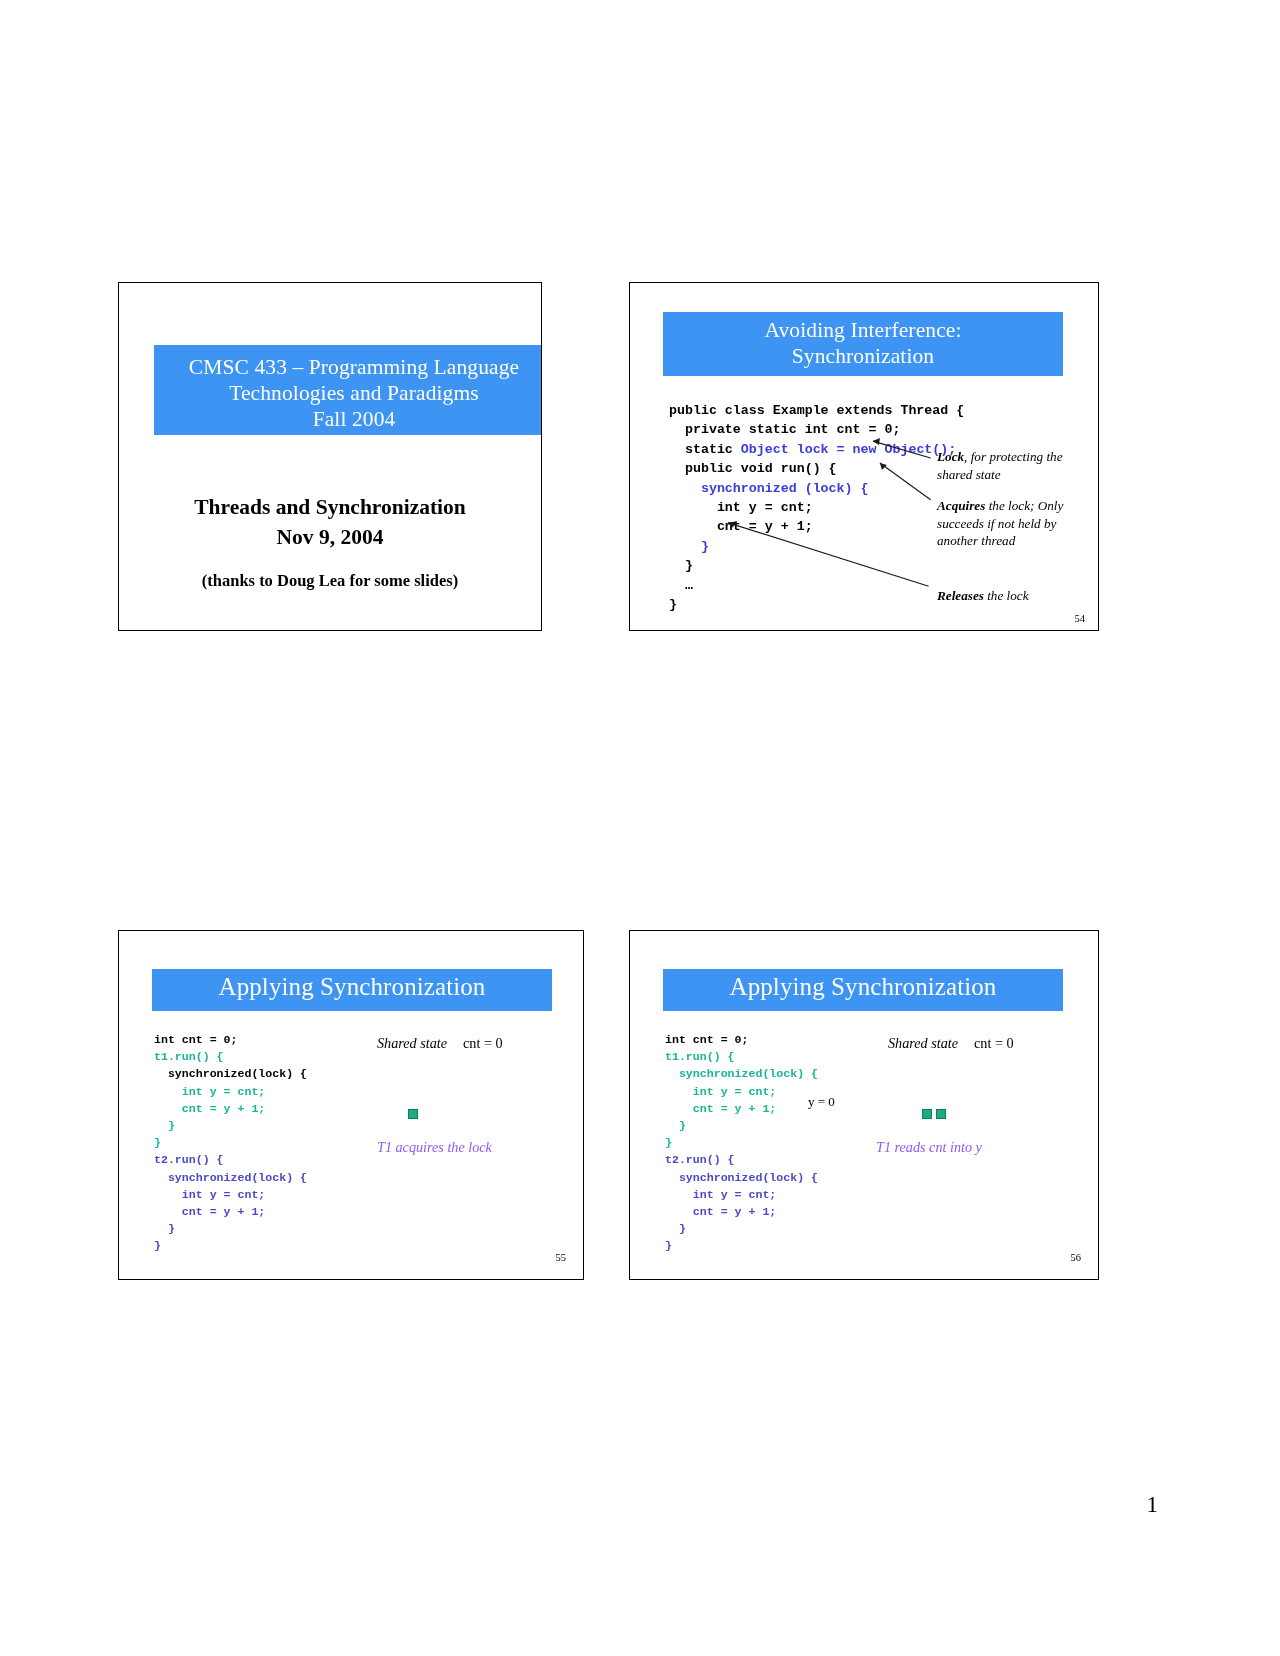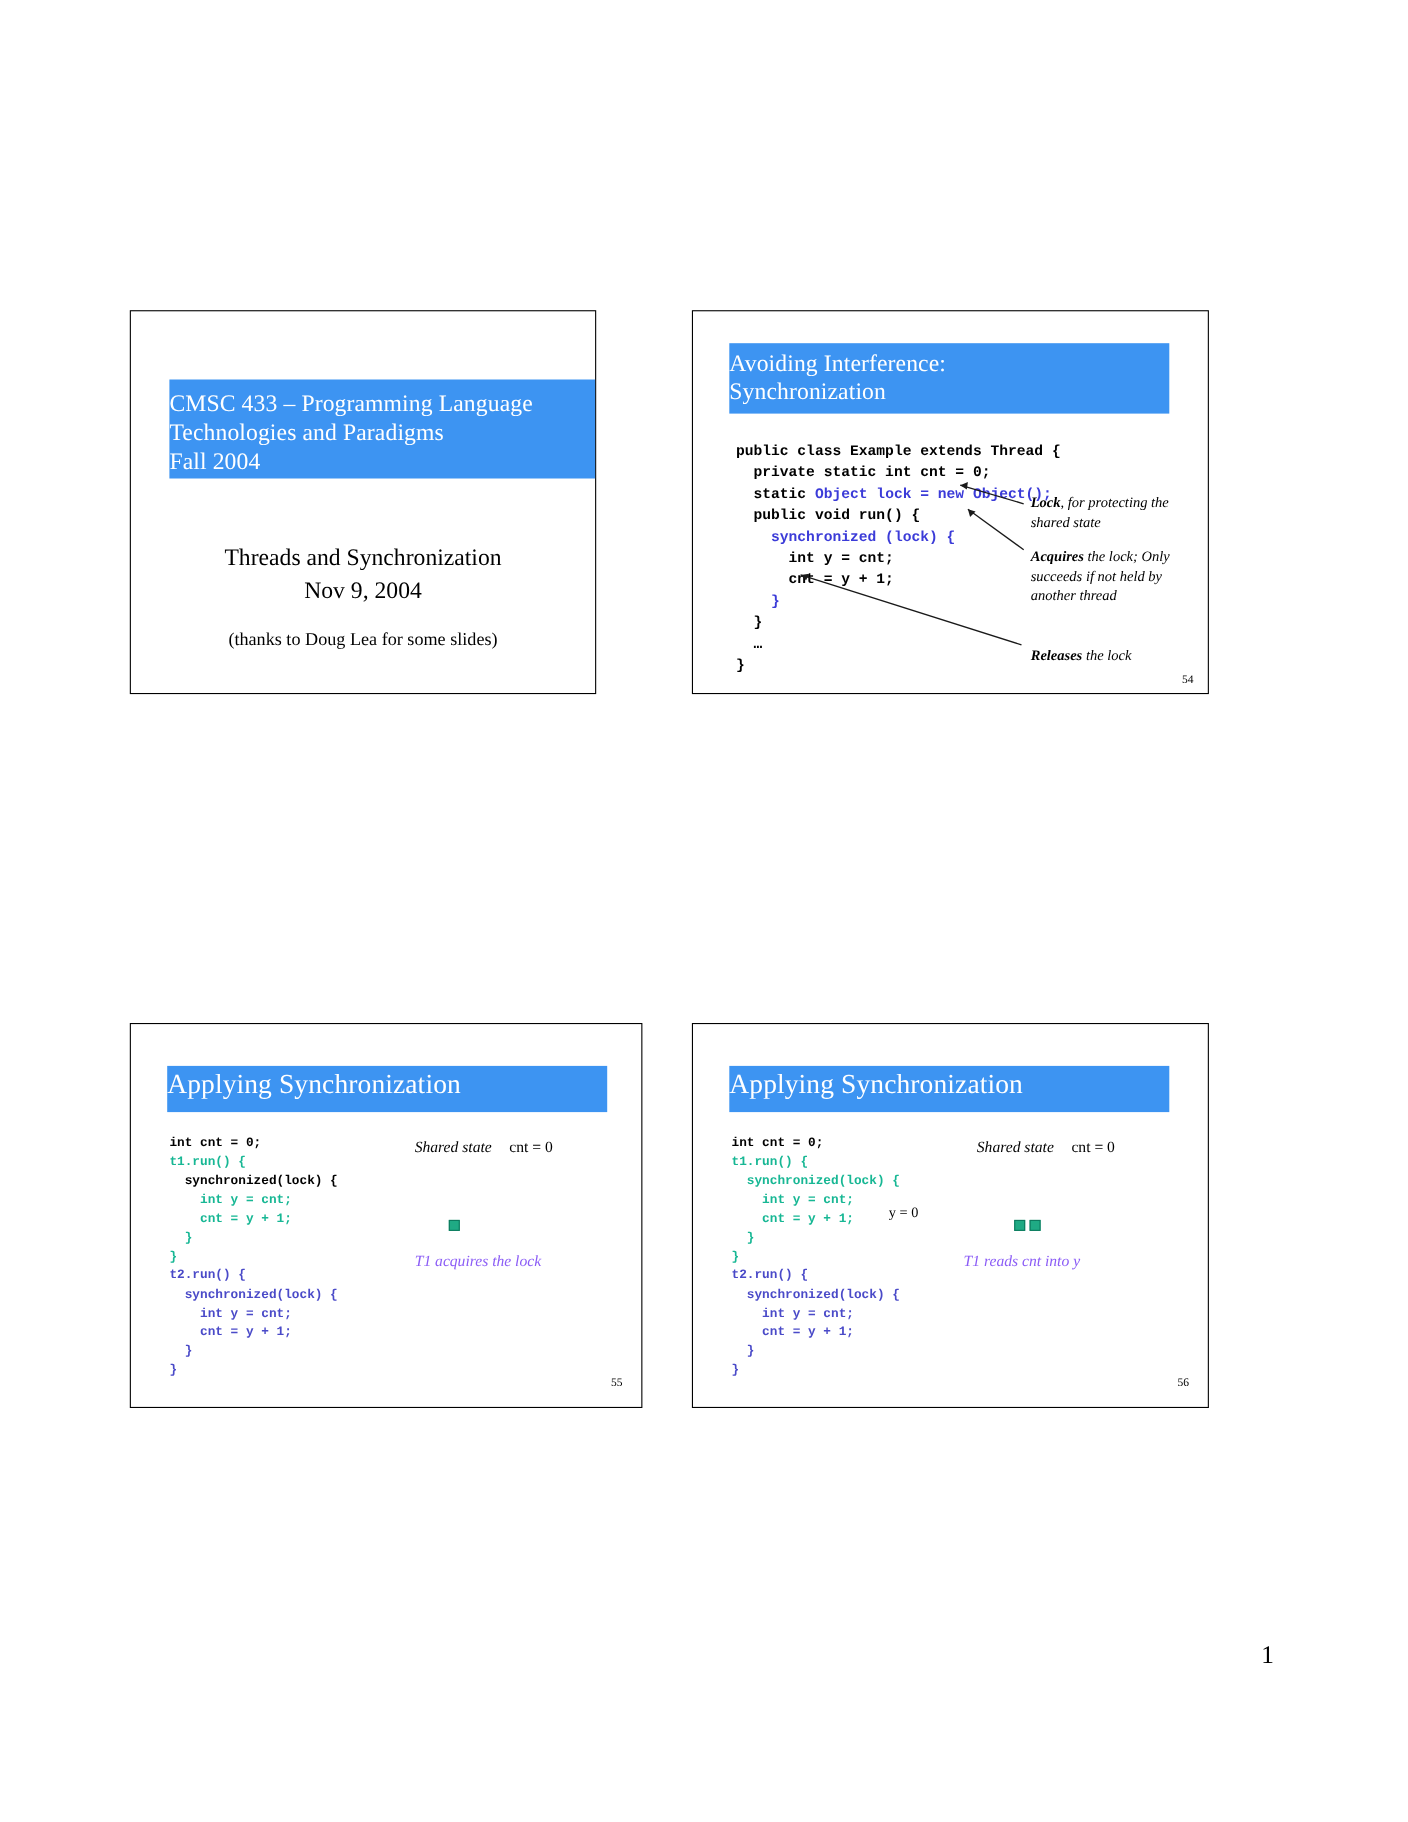--- a/index.html
+++ b/index.html
@@ -33,20 +33,21 @@
   #slide-1 { left: 118px; top: 282px;  width: 424px; height: 349px; }
   #slide-2 { left: 629px; top: 282px;  width: 470px; height: 349px; }
   #slide-3 { left: 118px; top: 930px;  width: 466px; height: 350px; }
   #slide-4 { left: 629px; top: 930px;  width: 470px; height: 350px; }
 
   
   .banner {
     position: absolute;
     background: #3d94f2;
     color: #ffffff;
+    text-align: center;
     font-family: "Liberation Serif", serif;
     font-weight: normal;
     line-height: 1.22;
     letter-spacing: 0.1px;
   }
   #s1-banner {
     left: 35px; top: 62px;
     width: 400px; height: 90px;
     font-size: 21.5px;
     padding-top: 9px;
@@ -68,20 +69,21 @@
     padding-top: 3px;
     box-sizing: border-box;
   }
 
   
   .s1-sub {
     position: absolute;
     width: 100%;
     text-align: center;
     color: #000000;
+    font-weight: bold;
   }
   #s1-line1 { top: 212px; font-size: 21.5px; }
   #s1-line2 { top: 242px; font-size: 21.5px; }
   #s1-thanks { top: 288px; font-size: 16.5px; }
 
   
   .code {
     position: absolute;
     font-family: "Liberation Mono", "DejaVu Sans Mono", monospace;
     font-weight: bold;

